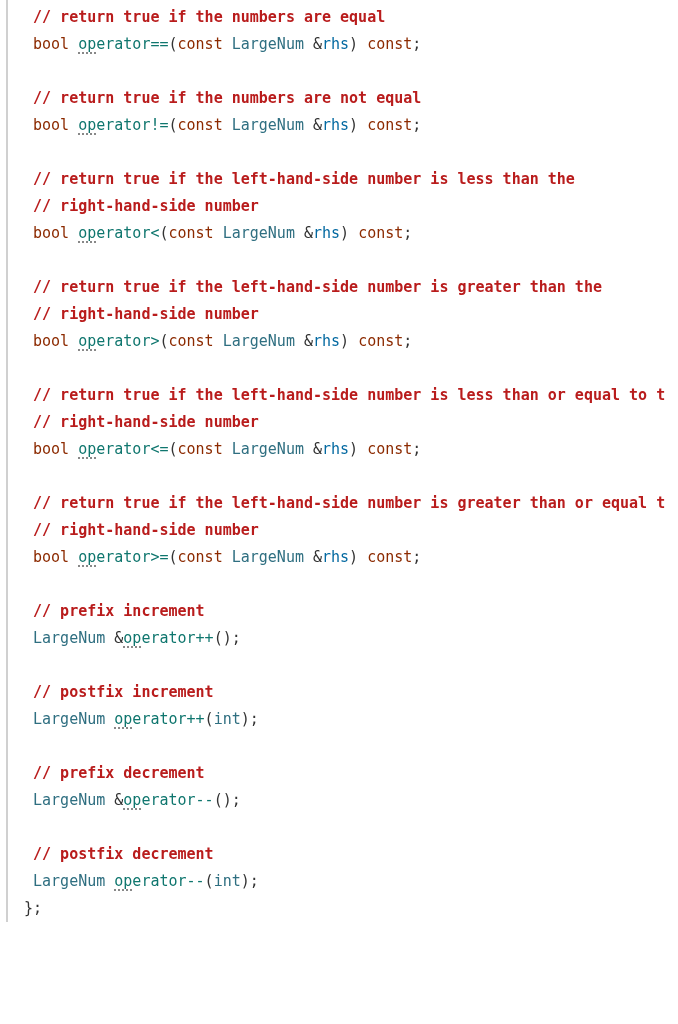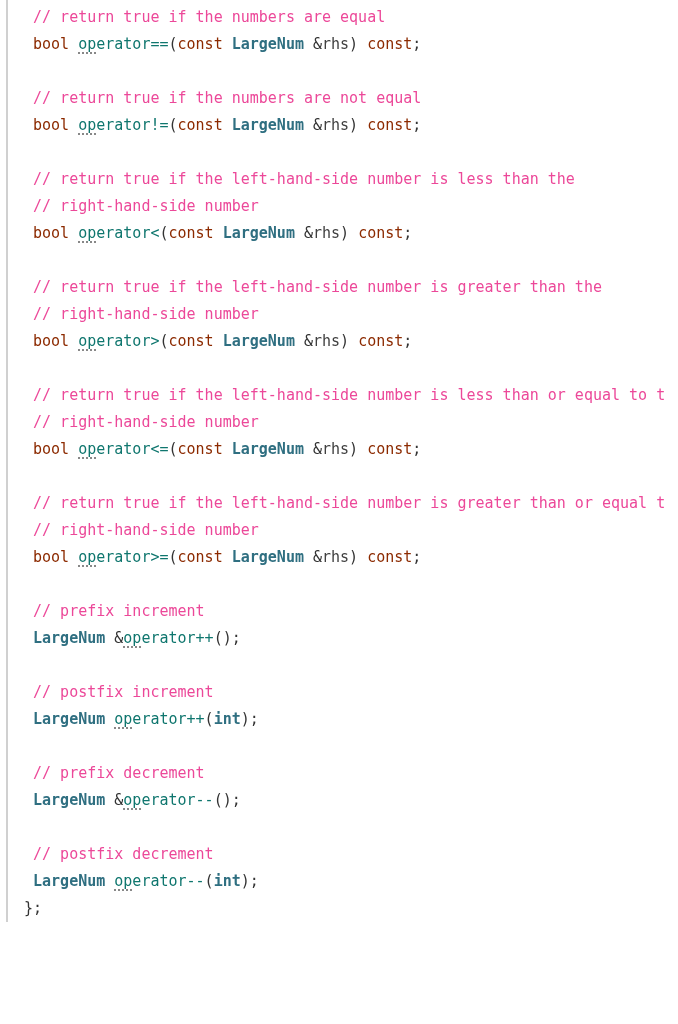--- a/index.html
+++ b/index.html
@@ -17,25 +17,25 @@
     font-family: "Menlo", "Consolas", "DejaVu Sans Mono", monospace;
     font-size: 15px;
     line-height: 27px;
     white-space: pre;
     overflow: hidden;
     width: 656px;
   }
   .line { display: block; white-space: pre; }
   .indent2 { display: inline-block; width: 1ch; }
 
-  .c-comment { color: #ec4899; } 
+  .c-comment { color: #b91c1c; font-weight: bold; } 
   .c-keyword { color: #8c2a00; } 
-  .c-type    { color: #2f6f81; font-weight: bold; } 
+  .c-type    { color: #2f6f81; } 
   .c-ref     { color: #333333; } 
-  .c-param   { color: #404040; } 
+  .c-param   { color: #0369a1; } 
   .c-punct   { color: #333333; }
   .c-op      { color: #0f766e; }
 
   .squiggle {
     display: inline-block;
     border-bottom: 2px dotted #888888;
     padding-bottom: 0px;
     line-height: 1;
   }
 </style>

